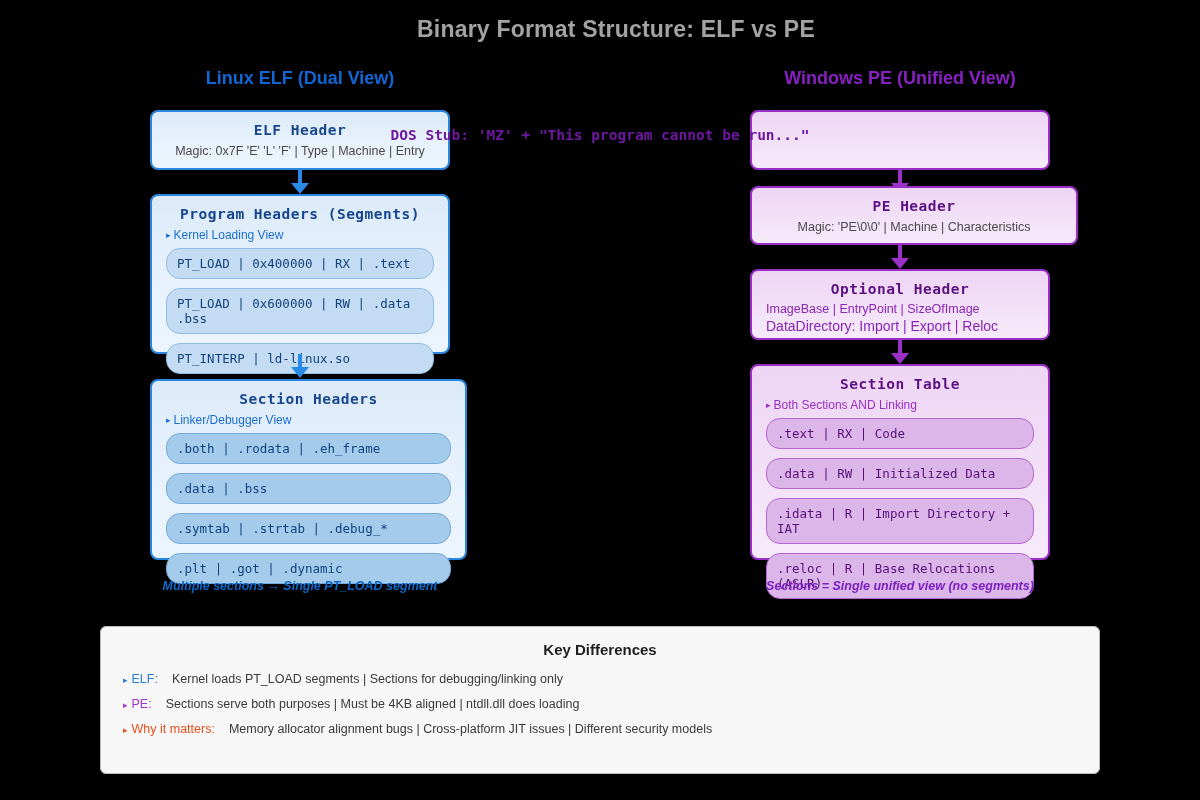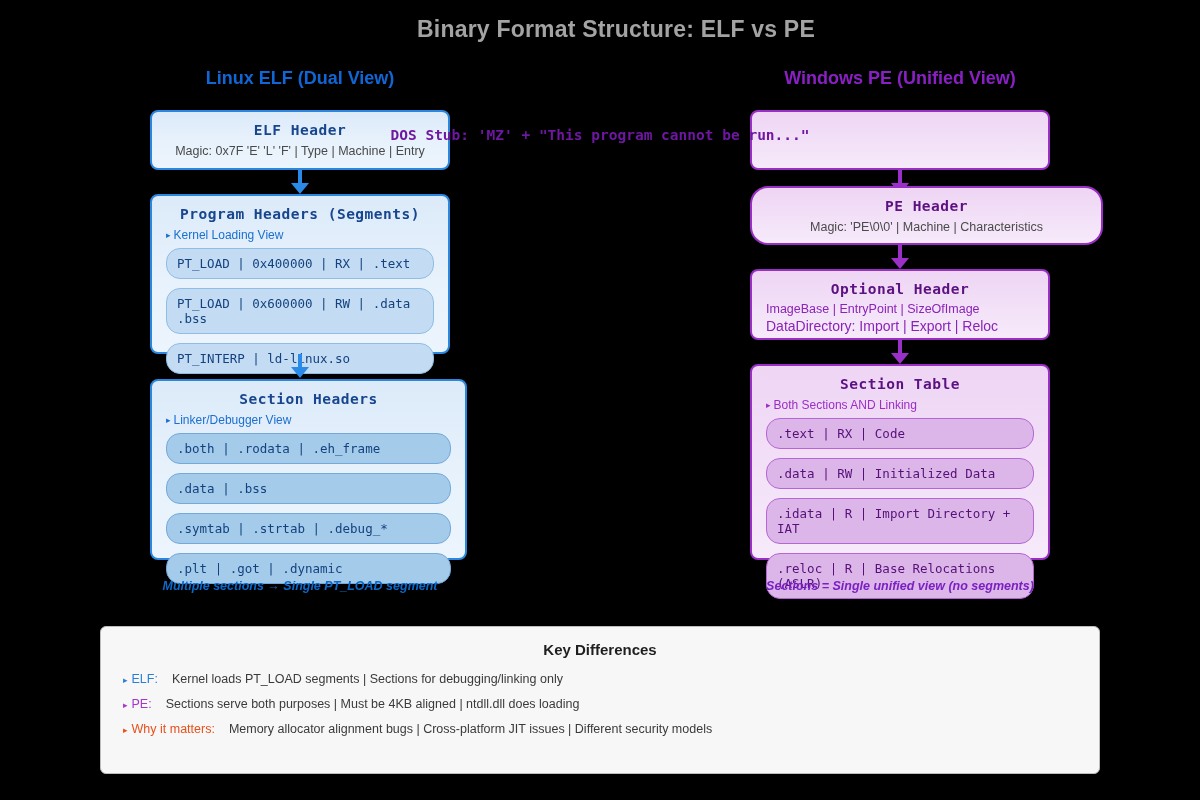--- a/index.html
+++ b/index.html
@@ -251,21 +251,21 @@
 </div>
 
 <div class="panel pe-panel" style="left:750px; top:110px; width:300px; height:60px;"></div>
 <div id="dos-stub-text">DOS Stub: 'MZ' + "This program cannot be run..."</div>
 
 <div class="arrow arrow-pe" style="left:890px; top:170px; height:24px;">
   <div class="stem"></div>
   <div class="head"></div>
 </div>
 
-<div class="panel pe-panel" style="left:750px; top:186px; width:353px; height:59px;border-radius:18px;">
+<div class="panel pe-panel" style="left:750px; top:186px; width:328px; height:59px;">
   <div class="panel-title">PE Header</div>
   <div class="panel-sub">Magic: 'PE\0\0' | Machine | Characteristics</div>
 </div>
 
 <div class="arrow arrow-pe" style="left:890px; top:245px; height:24px;">
   <div class="stem"></div>
   <div class="head"></div>
 </div>
 
 <div class="panel pe-panel" style="left:750px; top:269px; width:300px; height:71px;">

